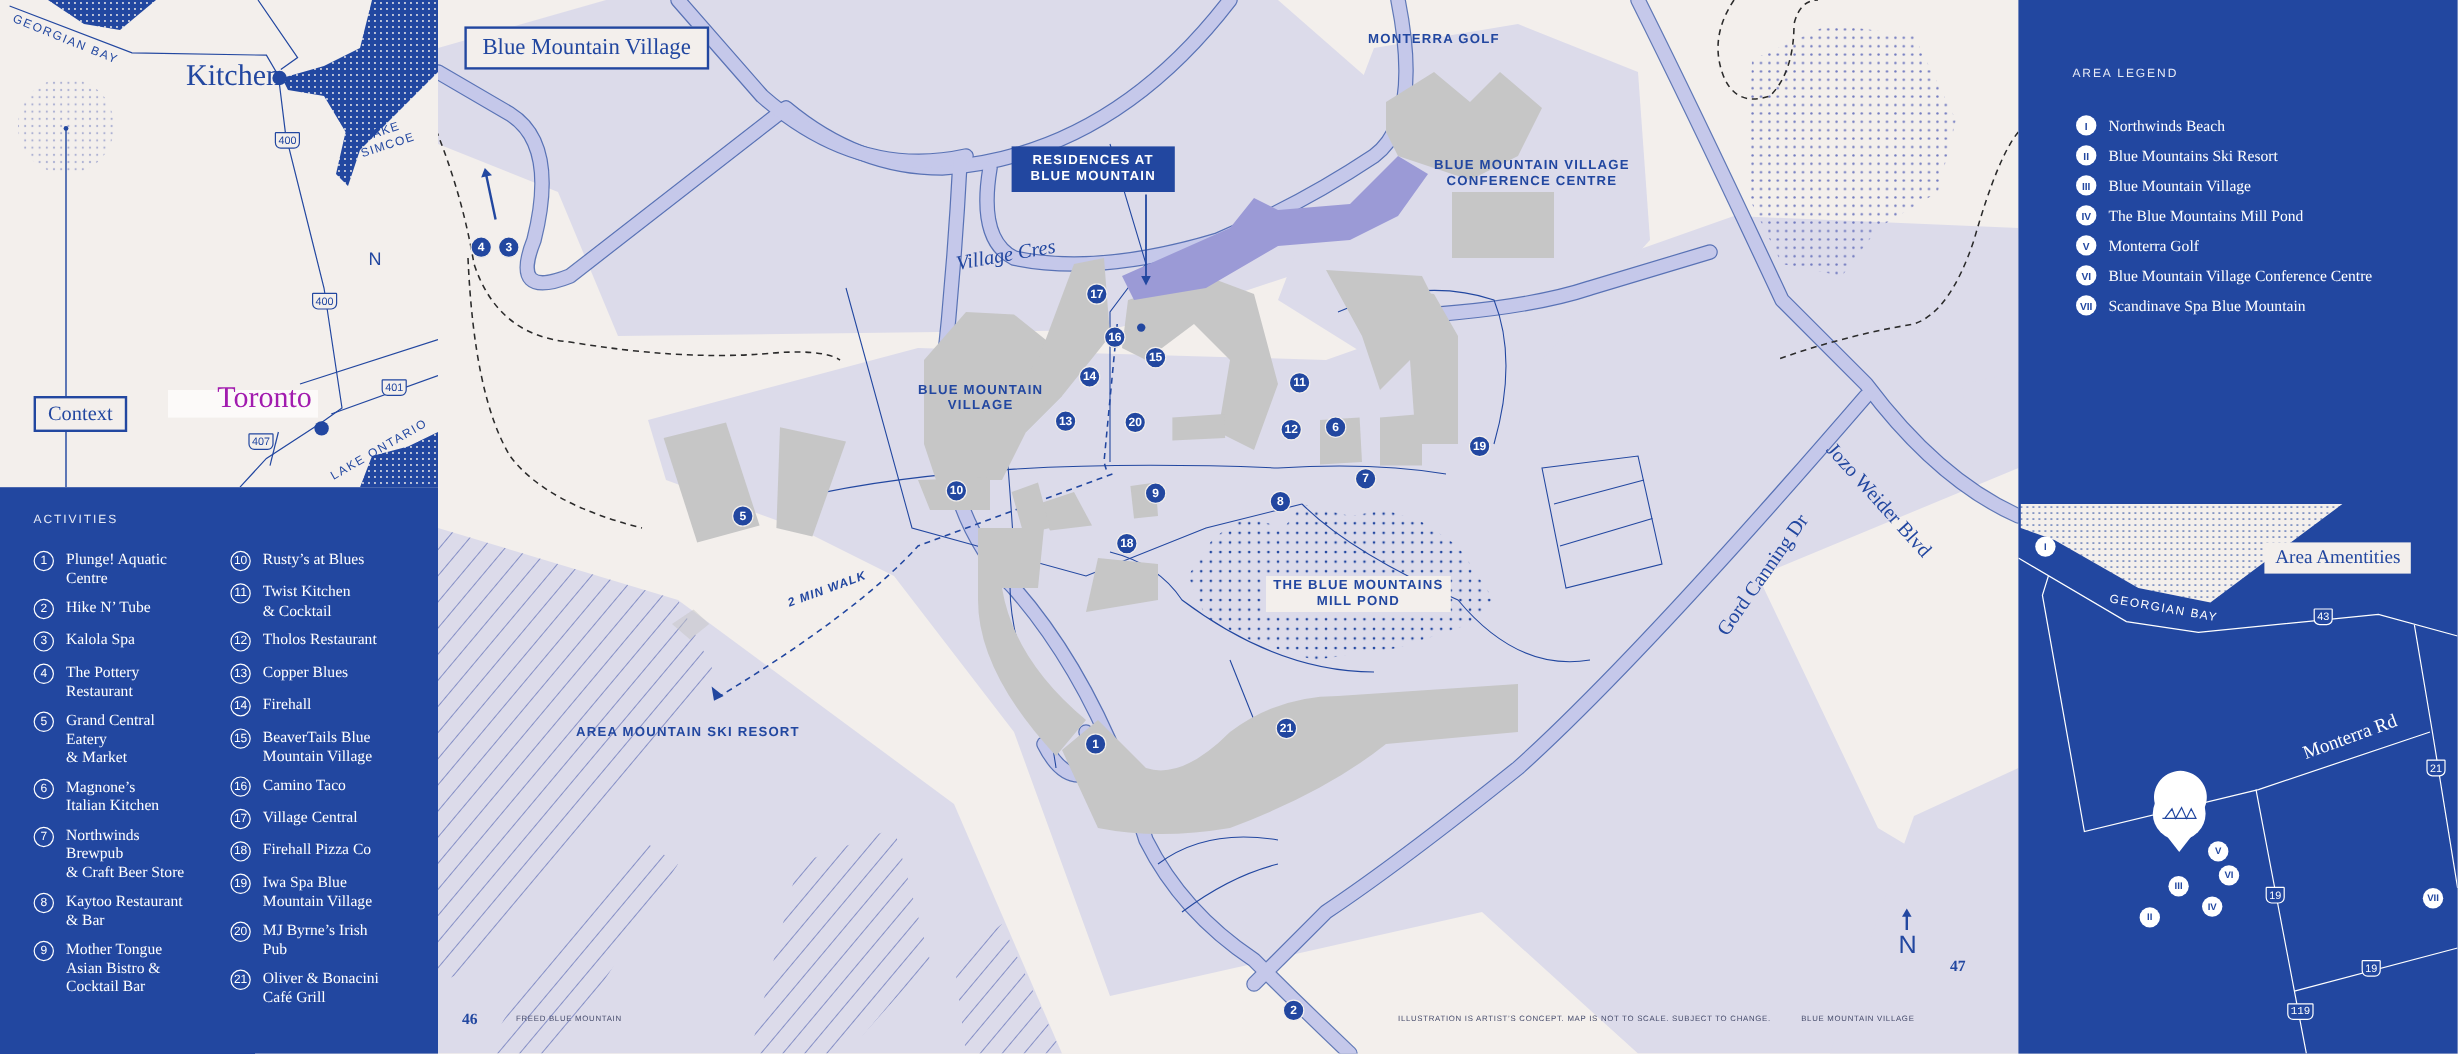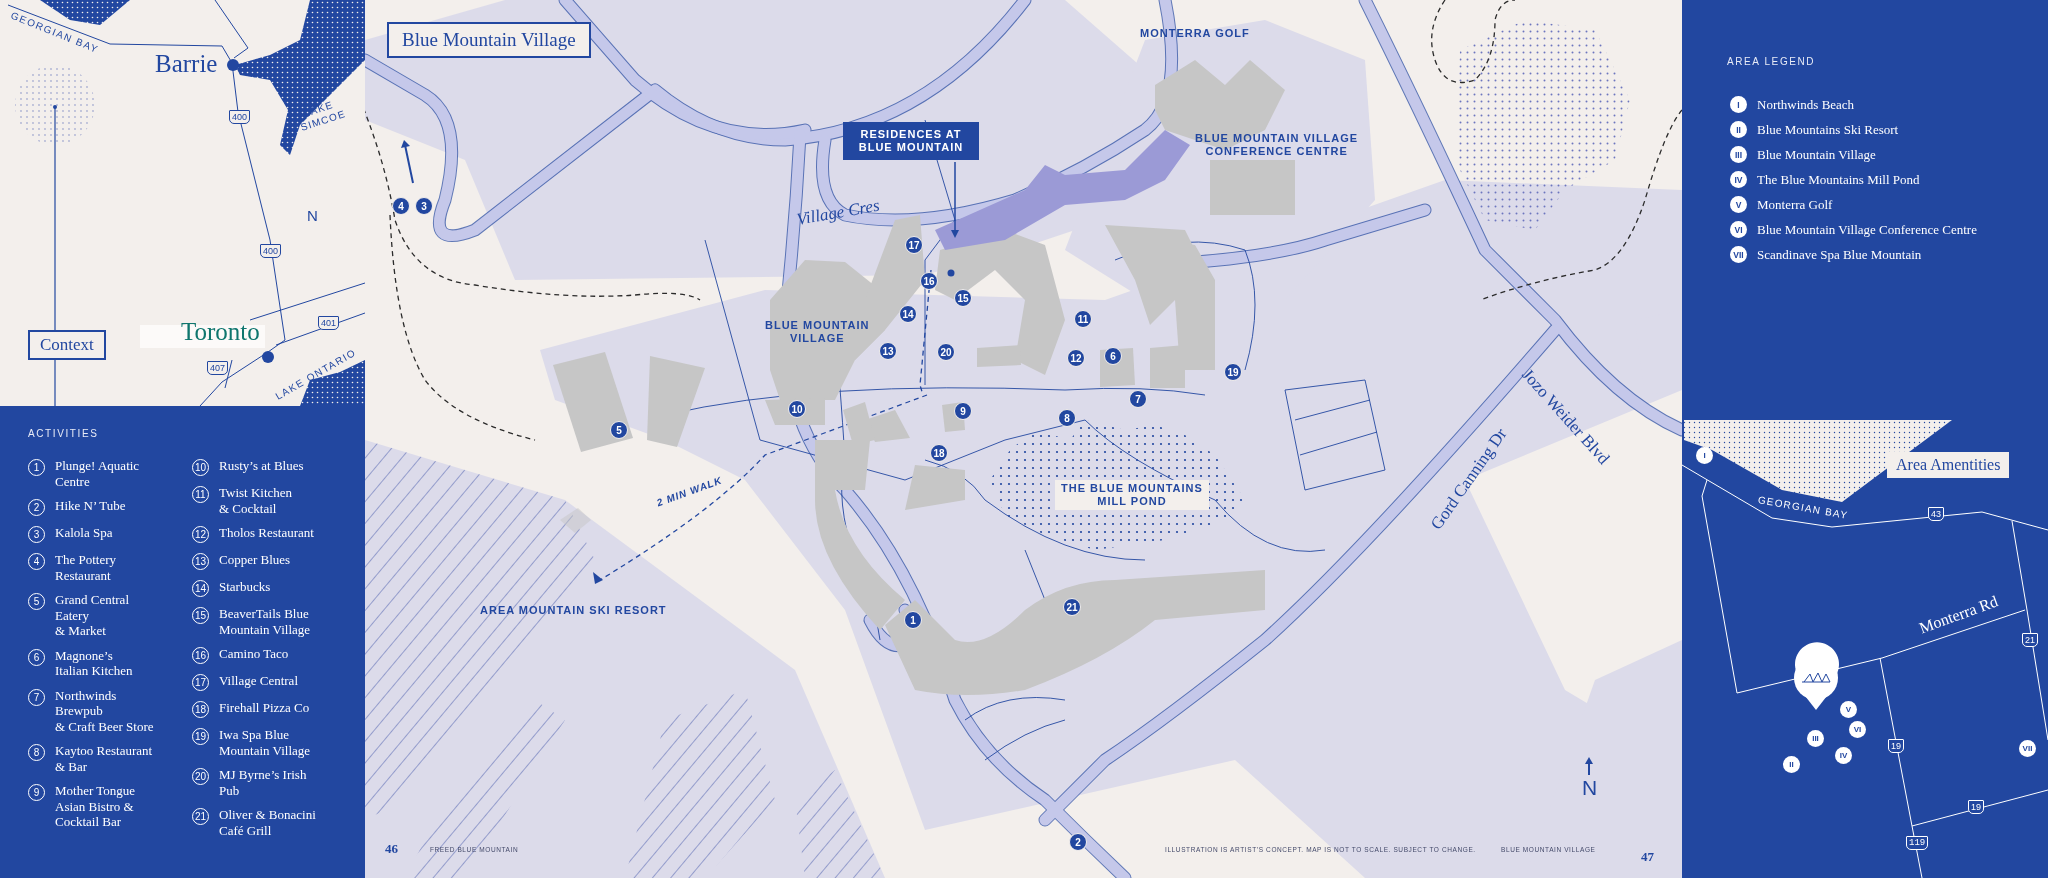--- a/index.html
+++ b/index.html
@@ -65,22 +65,22 @@
     <path d="M232 360 L225 388" fill="none" stroke="#2247a0" stroke-width="1"></path>
     <circle cx="233" cy="65" r="6" fill="#2247a0"></circle>
     <circle cx="268" cy="357" r="6" fill="#2247a0"></circle>
     <rect x="140" y="325" width="125" height="23" fill="#ffffff" opacity="0.7"></rect>
     <text x="10" y="18" transform="rotate(22 10 18)" font-family="Liberation Sans, sans-serif" font-size="10" letter-spacing="1.5" fill="#2247a0">GEORGIAN BAY</text>
     <text x="305" y="117" transform="rotate(-18 305 117)" font-family="Liberation Sans, sans-serif" font-size="10" letter-spacing="1.2" fill="#2247a0">LAKE</text>
     <text x="302" y="131" transform="rotate(-18 302 131)" font-family="Liberation Sans, sans-serif" font-size="10" letter-spacing="1.2" fill="#2247a0">SIMCOE</text>
     <text x="278" y="400" transform="rotate(-30 278 400)" font-family="Liberation Sans, sans-serif" font-size="10" letter-spacing="1.5" fill="#2247a0">LAKE ONTARIO</text>
     <text x="307" y="221" font-family="Liberation Sans, sans-serif" font-size="15" fill="#2247a0">N</text>
   </svg>
-  <div class="abs serif" style="left:155px;top:50px;font-size:25px;color:#2247a0;">Barrie</div>
-  <div class="abs serif" style="left:181px;top:318px;font-size:25px;color:#0f766e;">Toronto</div>
+  <div class="abs serif" style="left:155px;top:50px;font-size:25px;color:#2247a0;">Kitchen</div>
+  <div class="abs serif" style="left:181px;top:318px;font-size:25px;color:#a21caf;">Toronto</div>
   <div class="hwy" style="left:229px;top:110px;">400</div>
   <div class="hwy" style="left:260px;top:244px;">400</div>
   <div class="hwy" style="left:318px;top:316px;">401</div>
   <div class="hwy" style="left:207px;top:361px;text-align:center;">407</div>
   <div class="abs map-box-title" style="left:28px;top:330px;font-size:17px;padding:3px 10px;text-align:center;">Context</div>
 </div>
 
 <div id="activities" class="abs">
   <div class="act-head sans">ACTIVITIES</div>
   <div class="act-col" style="left:28px;">
@@ -144,21 +144,21 @@
     <div class="act-item" style="margin-bottom:9px">
         <span class="act-num">12</span>
         <span class="act-label">Tholos Restaurant</span>
       </div>
     <div class="act-item" style="margin-bottom:9px">
         <span class="act-num">13</span>
         <span class="act-label">Copper Blues</span>
       </div>
     <div class="act-item" style="margin-bottom:9px">
         <span class="act-num">14</span>
-        <span class="act-label">Starbucks</span>
+        <span class="act-label">Firehall</span>
       </div>
     <div class="act-item" style="margin-bottom:9px">
         <span class="act-num">15</span>
         <span class="act-label">BeaverTails Blue
 Mountain Village</span>
       </div>
     <div class="act-item" style="margin-bottom:9px">
         <span class="act-num">16</span>
         <span class="act-label">Camino Taco</span>
       </div>
@@ -324,21 +324,21 @@
   <div class="road-label" style="left:432px;top:210px;transform:rotate(-10deg);font-style:italic;">Village Cres</div>
   <div class="road-label" style="left:1160px;top:362px;transform:rotate(48deg);">Jozo Weider Blvd</div>
   <div class="road-label" style="left:1070px;top:518px;transform:rotate(-55deg);">Gord Canning Dr</div>
 
   <div class="abs sans" style="left:1217px;top:776px;font-size:21px;color:#2247a0;">N</div>
 
   <div class="page-num" style="left:20px;top:841px;">46</div>
   <div class="footer-text" style="left:65px;top:846px;">FREED BLUE MOUNTAIN</div>
   <div class="footer-text" style="left:800px;top:846px;">ILLUSTRATION IS ARTIST’S CONCEPT. MAP IS NOT TO SCALE. SUBJECT TO CHANGE.</div>
   <div class="footer-text" style="left:1136px;top:846px;">BLUE MOUNTAIN VILLAGE</div>
-  <div class="page-num" style="left:1260px;top:849px;margin-left:16px;">47</div>
+  <div class="page-num" style="left:1260px;top:797px;">47</div>
 
   <div class="pin" style="left:539px;top:611px;">1</div>
   <div class="pin" style="left:704px;top:833px;">2</div>
   <div class="pin" style="left:50px;top:197px;">3</div>
   <div class="pin" style="left:27px;top:197px;">4</div>
   <div class="pin" style="left:245px;top:421px;">5</div>
   <div class="pin" style="left:739px;top:347px;">6</div>
   <div class="pin" style="left:764px;top:390px;">7</div>
   <div class="pin" style="left:693px;top:409px;">8</div>
   <div class="pin" style="left:589px;top:402px;">9</div>

